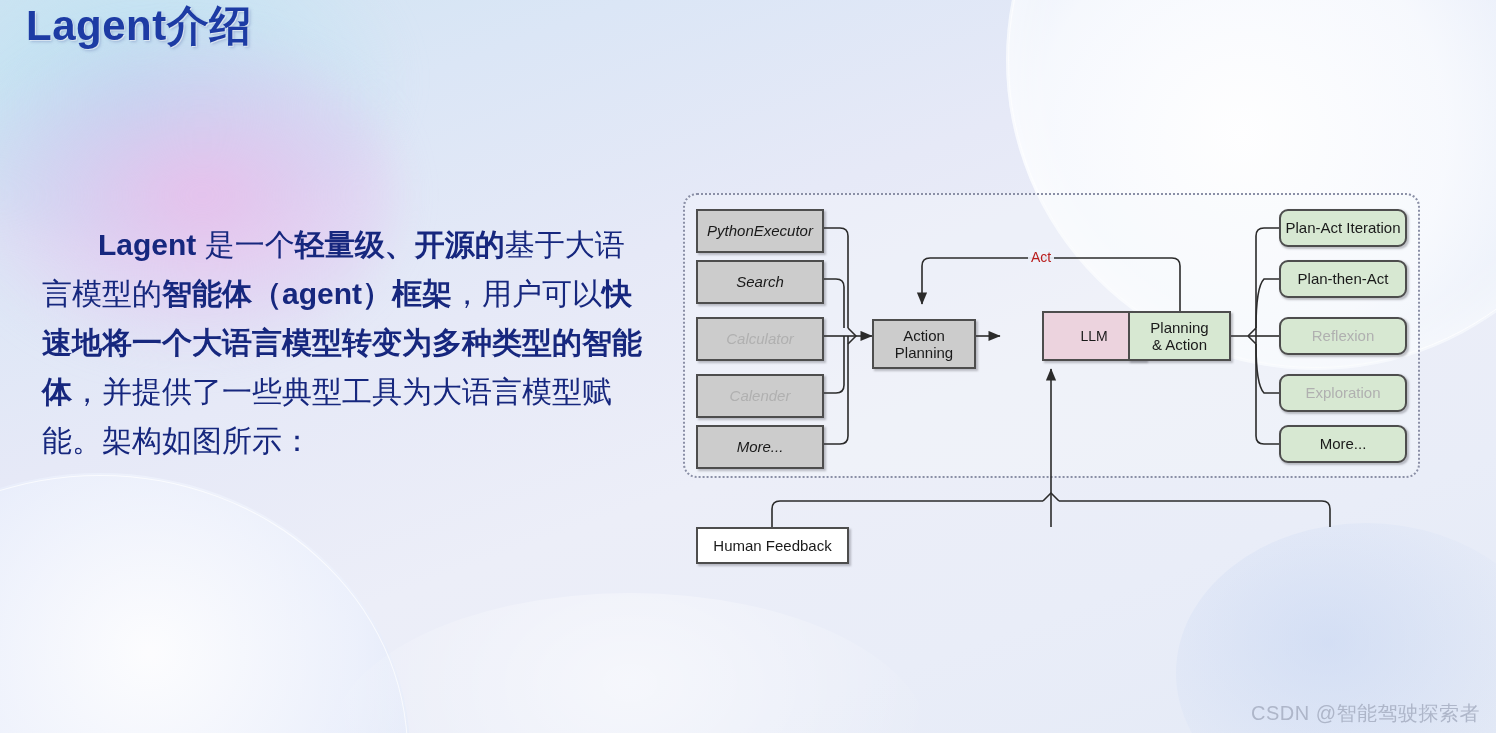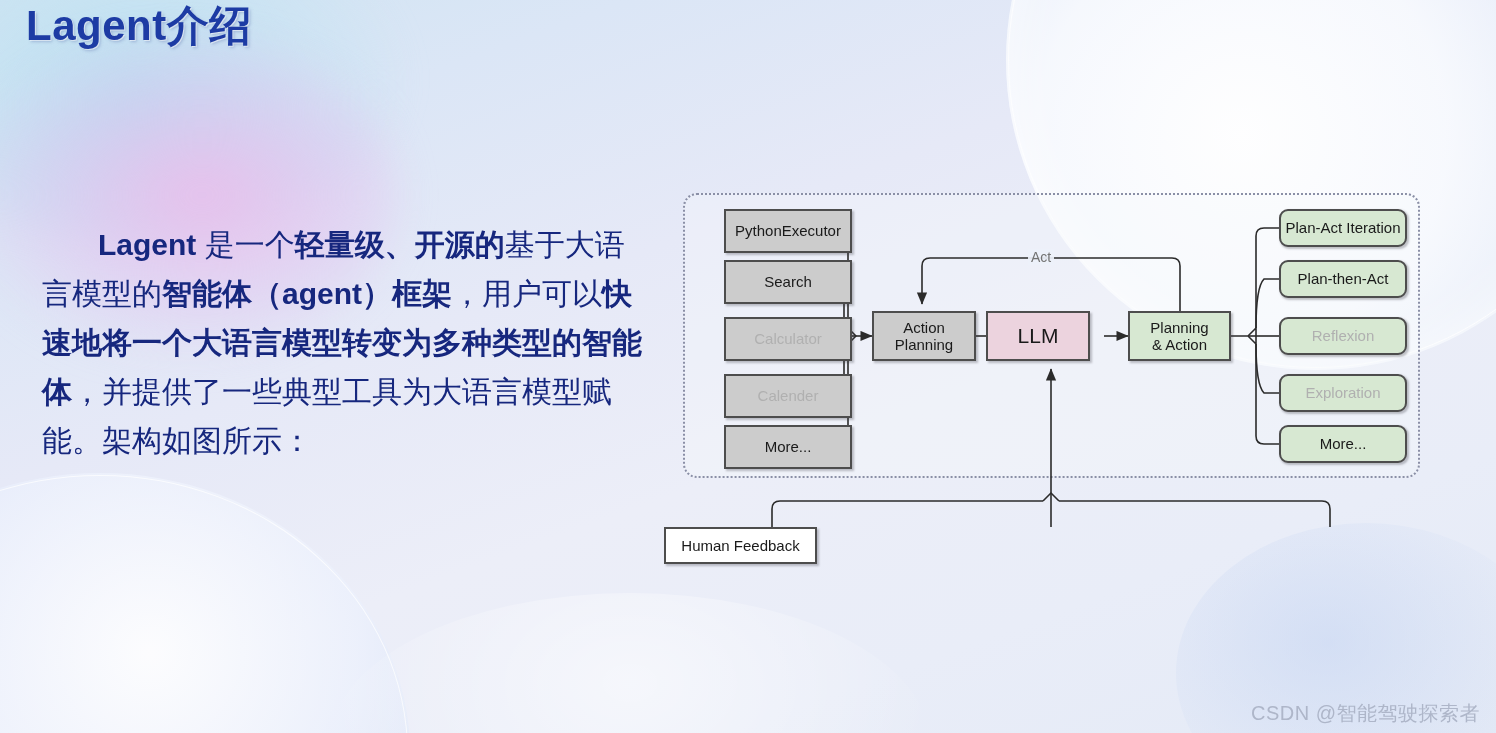--- a/index.html
+++ b/index.html
@@ -107,37 +107,37 @@
 
   .node {
     position:absolute;
     border:2px solid #4d4d4d;
     display:flex; align-items:center; justify-content:center;
     text-align:center;
     font-size:15px; line-height:1.15;
     color:#1a1a1a;
     box-shadow:1.5px 1.5px 2px rgba(60,60,70,.30);
   }
-  .node.tool { background:#cccccc; width:128px; height:44px; left:724px; }
+  .node.tool { background:#cccccc; width:128px; height:44px; left:696px;font-style:italic; }
   .node.strategy { background:#d7e8d2; width:128px; height:38px; left:1279px;border-radius:9px; }
   .node.dim { color:#b0b0b0; }
   .node.center-gray { background:#cccccc; }
   .node.center-pink { background:#ecd3de; }
   .node.center-green { background:#d7e8d2; }
   .node.io { background:#ffffff; width:153px; height:37px; font-size:15px; }
 
   #agent-label {
     position:absolute; left:0; top:208px; width:1496px;
     text-align:center; font-size:21px; color:#2b2b2b;
   }
   #agent-label-inner { display:inline-block; margin-left:96px; }
 
   #act-label {
     position:absolute; left:1028px; top:249px;
-    font-size:14px; color:#737373;
+    font-size:14px; color:#b91c1c;
     background:rgba(237,241,250,.92); padding:0 3px;
   }
 
   #watermark {
     position:absolute; right:16px; bottom:6px;
     font-size:20px; color:#aeb6c9; letter-spacing:.5px;
     white-space:nowrap;
   }
   svg { position:absolute; left:0; top:0; overflow:visible; }
 </style>
@@ -215,27 +215,27 @@
   <div class="node tool dim" style="top:374px">
     <span>Calender</span>
   </div>
   <div class="node tool dim" style="top:317px">
     <span>Calculator</span>
   </div>
   <div class="node tool" style="top:425px">
     <span>More...</span>
   </div>
 
-  <div class="node center-gray" style="left:872px; top:311px; width:104px; height:50px;">
+  <div class="node center-gray" style="left:872px; top:319px; width:104px; height:50px;">
     <span>
       <span>Action</span><br>
       <span>Planning</span>
     </span>
   </div>
-  <div class="node center-pink" style="left:986px; top:311px; width:104px; height:50px; font-size:21px;">
+  <div class="node center-pink" style="left:1042px; top:311px; width:104px; height:50px; font-size:14px;">
     <span>LLM</span>
   </div>
   <div class="node center-green" style="left:1128px; top:311px; width:103px; height:50px;">
     <span>
       <span>Planning</span><br>
       <span>&amp; Action</span>
     </span>
   </div>
 
   <div id="act-label">Act</div>
@@ -249,18 +249,18 @@
   <div class="node strategy dim" style="top:317px">
     <span>Reflexion</span>
   </div>
   <div class="node strategy dim" style="top:374px">
     <span>Exploration</span>
   </div>
   <div class="node strategy" style="top:425px">
     <span>More...</span>
   </div>
 
-  <div class="node io" style="left:664px; top:527px">
+  <div class="node io" style="left:696px; top:527px">
     <span>Human Feedback</span>
   </div>
 </div>
 
 <div id="watermark">CSDN @智能驾驶探索者</div>
 
 </body></html>

